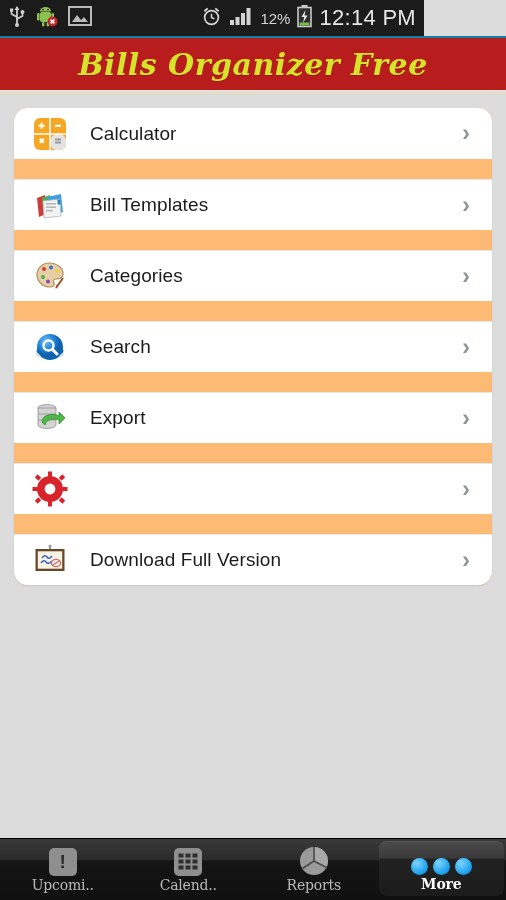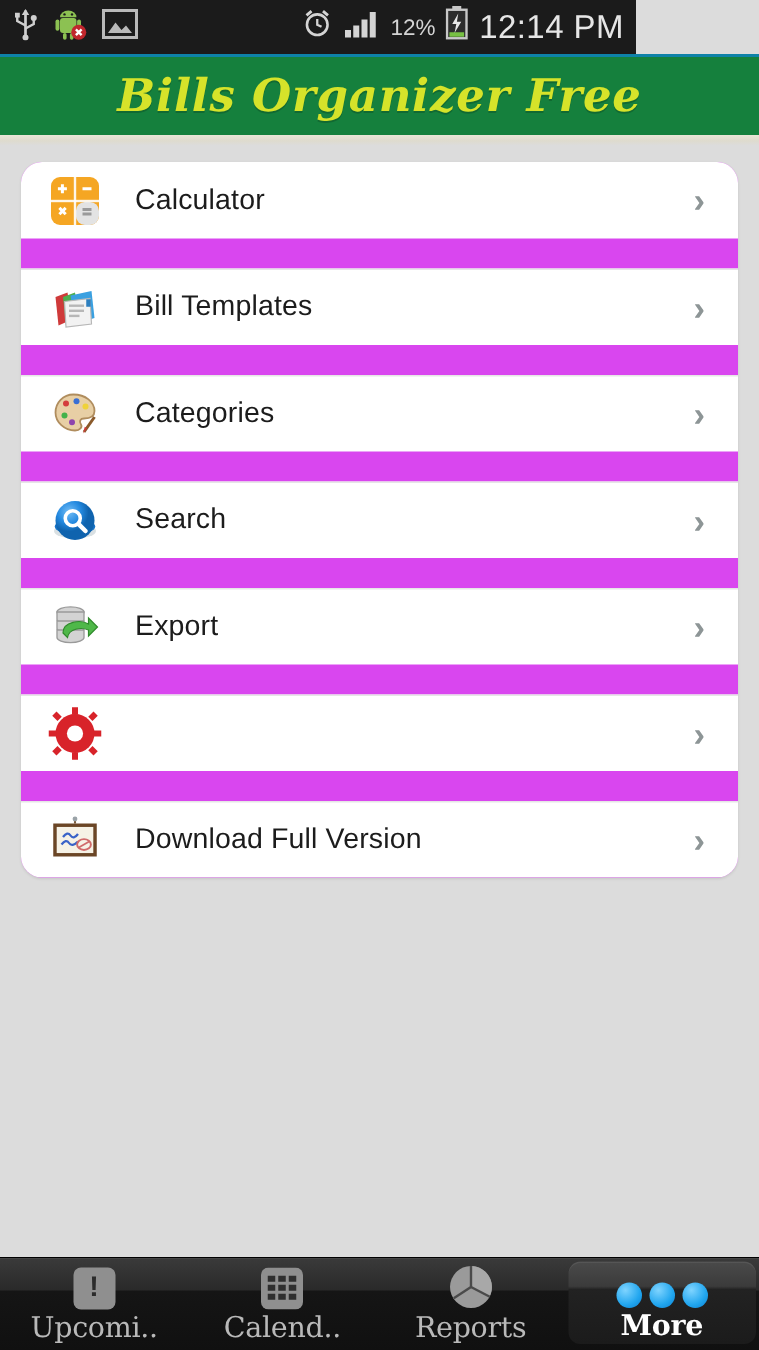--- a/index.html
+++ b/index.html
@@ -25,42 +25,42 @@
   .clock { color: #e6e6e6; font-size: 22px; letter-spacing: .3px; }
   .teal-underline {
     position: absolute; top: 36px; left: 0; width: 506px; height: 2px;
     background: #0e82a8;
   }
 
   
   .titlebar {
     position: absolute; top: 38px; left: 0;
     width: 506px; height: 52px;
-    background: #15803d;
+    background: #b91c1c;
     display: flex; align-items: center; justify-content: center;
   }
   .titlebar .title {
     color: #d6e32a;
     font-size: 30px;
     font-style: italic;
     font-weight: bold;
     font-family: "DejaVu Serif", serif;
     letter-spacing: .5px;
     text-shadow: 0 1px 0 rgba(0,0,0,.18);
   }
   .title-shadow {
     position: absolute; top: 90px; left: 0; width: 506px; height: 7px;
     background: linear-gradient(to bottom, #e9e6d7 0%, #dedbce 55%, #dcdcdc 100%);
   }
 
   
   .card {
     position: absolute; top: 108px; left: 14px;
     width: 478px;
-    background: #d946ef;
+    background: #fdba74;
     border-radius: 14px;
     overflow: hidden;
     box-shadow: 0 1px 2px rgba(0,0,0,.10);
   }
   .row {
     position: relative;
     height: 51px;
     display: flex; align-items: center;
     padding: 0 14px 0 10px;
     background: #fff;
@@ -99,21 +99,21 @@
     display: flex; flex-direction: column;
     align-items: center; justify-content: center;
     gap: 1px;
     position: relative;
   }
   .tab .tab-icon {
     height: 30px; display: flex; align-items: flex-end; justify-content: center;
   }
   .tab .tab-label {
     color: #b9b9b9;
-    font-size: 19px;
+    font-size: 14px;
     font-family: "DejaVu Serif", serif;
     letter-spacing: -.2px;
   }
   .tab.active {
     background: linear-gradient(to bottom, #4a4a4a 0%, #3b3b3b 30%, #222 34%, #1b1b1b 100%);
     border-radius: 8px;
     margin: 2px 2px 4px 2px;
     box-shadow: inset 0 1px 0 rgba(255,255,255,.07);
   }
   .tab.active .tab-label { color: #ffffff; font-weight: bold; }

